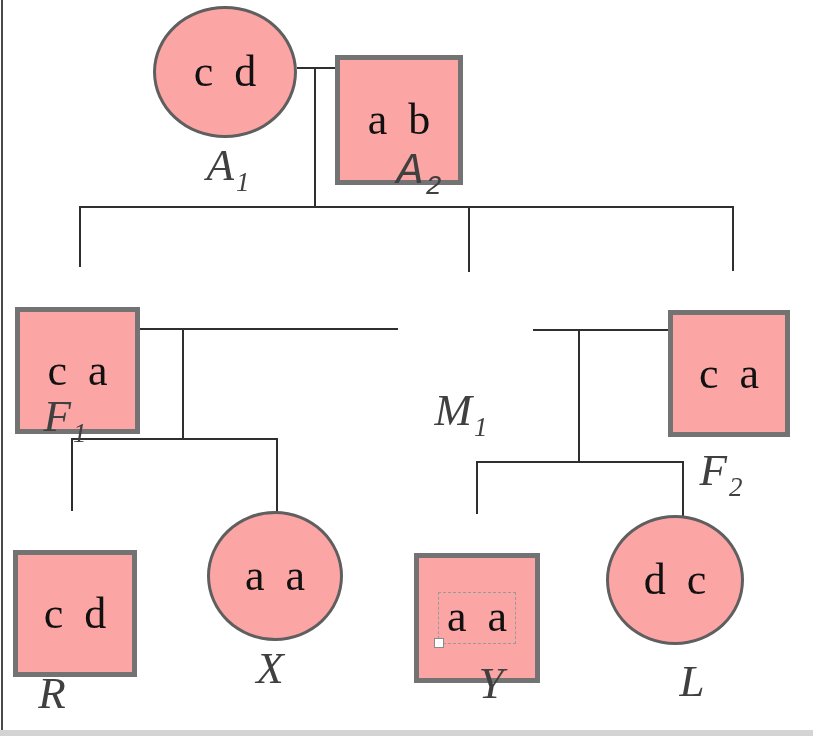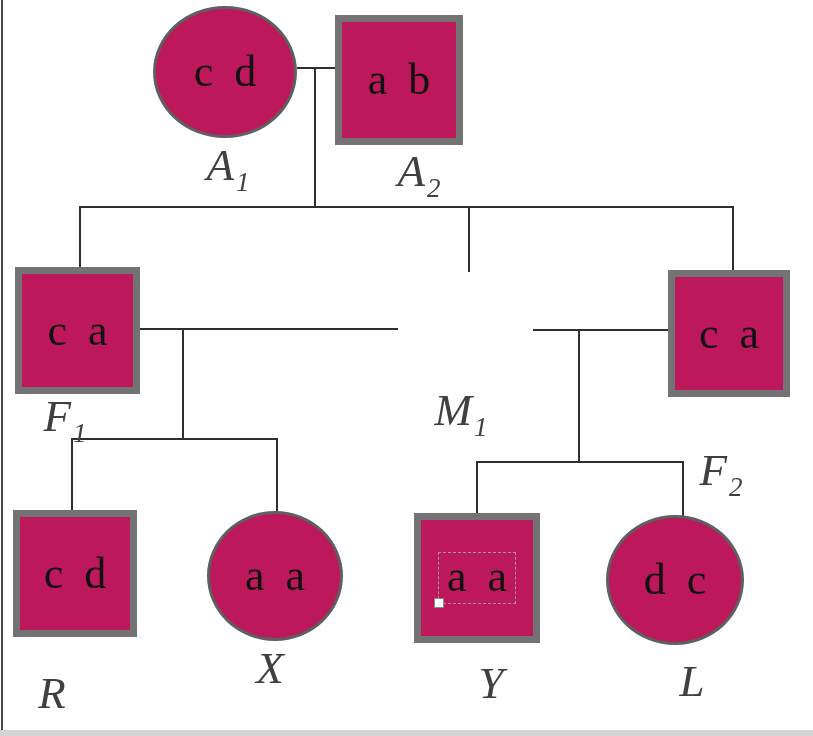--- a/index.html
+++ b/index.html
@@ -18,23 +18,23 @@
   
   .line{position:absolute;background:#2f2f2f;}
   .h{height:2px;}
   .v{width:2px;}
 
   
   .node{
     position:absolute;
     box-sizing:border-box;
     display:flex;align-items:center;justify-content:center;
-    background:#be185d;
+    background:#fca5a5;
   }
-  .square{border:7px solid #737373;}
+  .square{border:5px solid #737373;margin-top:40px;}
   .circle{border:3px solid #5f5f5f;border-radius:50%;}
   .genotype{
     font-size:44px;line-height:1;
     word-spacing:10px;
     white-space:nowrap;
     color:#111111;
   }
   
   .marquee{
     position:relative;
@@ -112,21 +112,21 @@
     <span class="genotype">a a</span>
   </div>
   <div class="node square" style="left:414px;top:513px;width:126px;height:130px;">
     <span class="marquee"><span class="genotype">a a</span></span>
   </div>
   <div class="node circle" style="left:606px;top:515px;width:138px;height:130px;">
     <span class="genotype">d c</span>
   </div>
 
   <div class="label" style="left:227px;top:143px;"><span class="lb">A</span><span class="ls">1</span></div>
-  <div class="label" style="left:418px;top:149px;"><span class="lb">A</span><span class="ls">2</span></div>
+  <div class="label" style="left:418px;top:149px;font-family:Liberation Mono, monospace;"><span class="lb">A</span><span class="ls">2</span></div>
   <div class="label" style="left:64px;top:394px;"><span class="lb">F</span><span class="ls">1</span></div>
   <div class="label" style="left:460px;top:388px;"><span class="lb">M</span><span class="ls">1</span></div>
   <div class="label" style="left:720px;top:406px;margin-top:42px;"><span class="lb">F</span><span class="ls">2</span></div>
   <div class="label" style="left:52px;top:671px;"><span class="lb">R</span><span class="ls"></span></div>
   <div class="label" style="left:270px;top:646px;"><span class="lb">X</span><span class="ls"></span></div>
   <div class="label" style="left:491px;top:661px;"><span class="lb">Y</span><span class="ls"></span></div>
   <div class="label" style="left:692px;top:659px;"><span class="lb">L</span><span class="ls"></span></div>
 
 </div>
 

